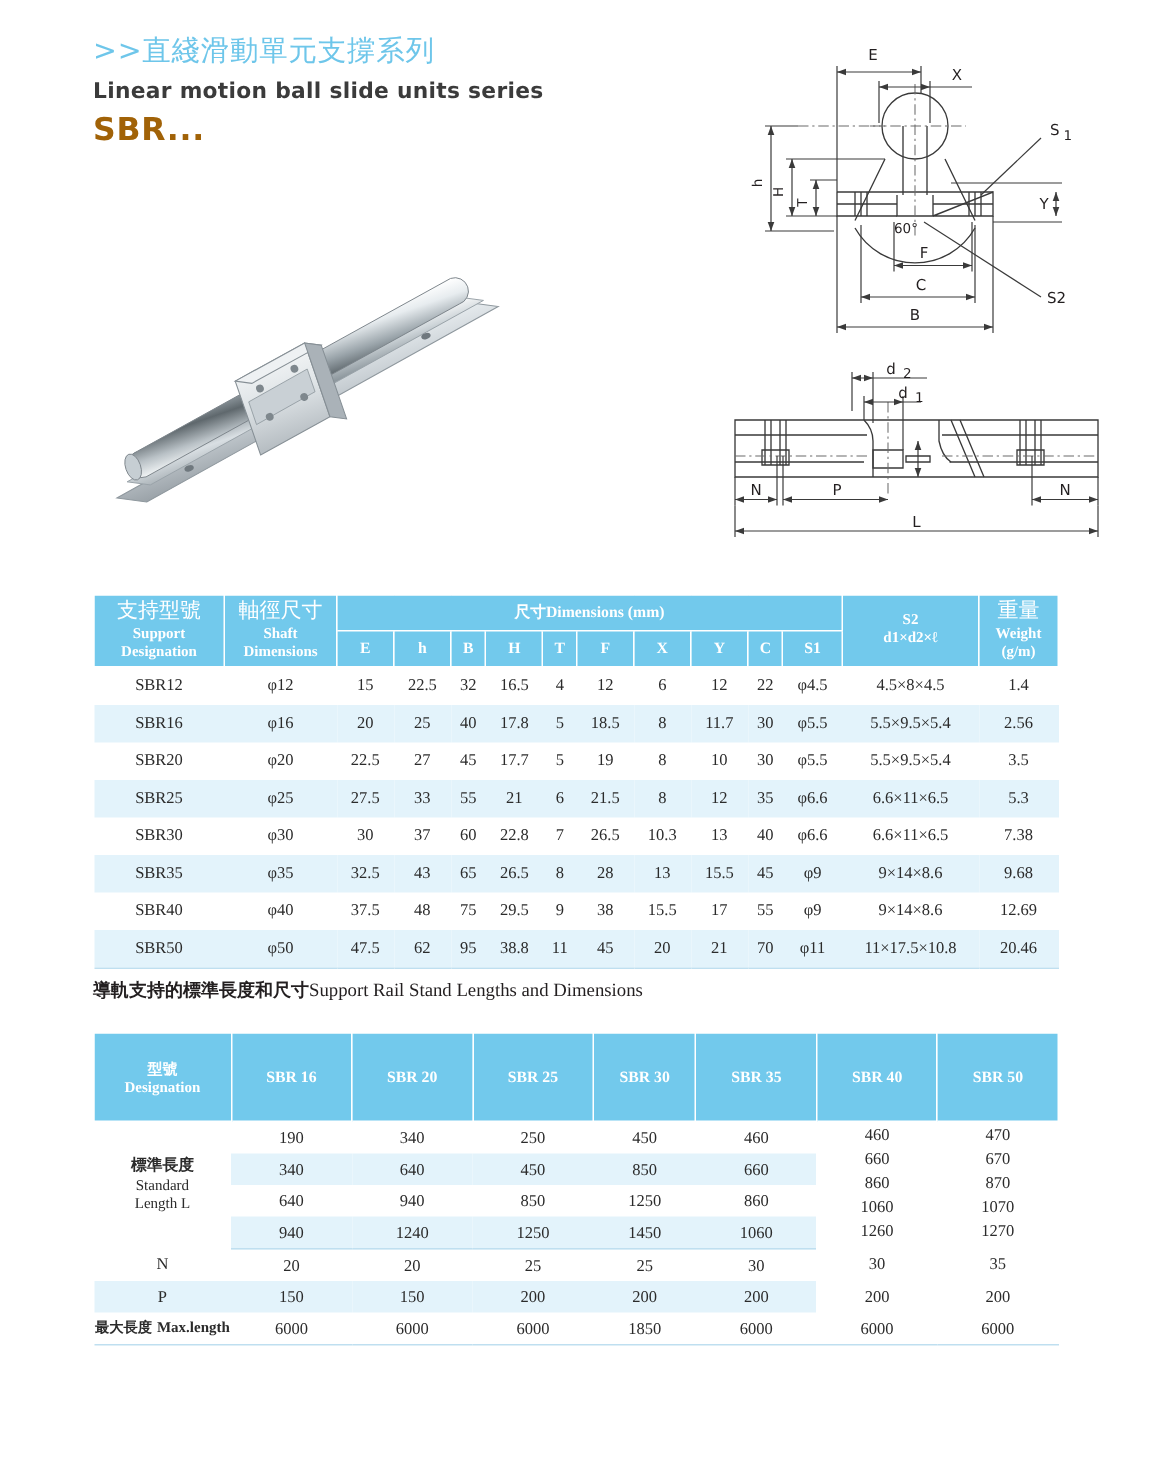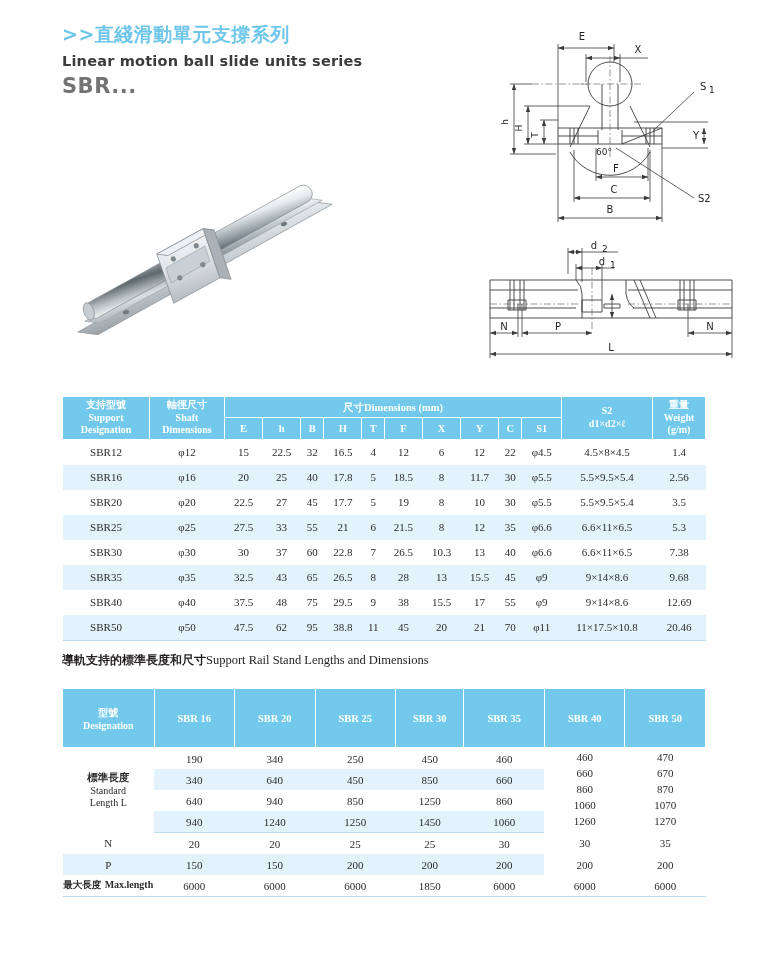--- a/index.html
+++ b/index.html
@@ -7,30 +7,30 @@
     width:768px;height:978px;background:#ffffff;
     font-family:"Liberation Serif", serif;
     color:#231f20;overflow:hidden;position:relative;
   }
   .page{position:relative;width:768px;height:978px;}
 
   
   .head{position:absolute;left:62px;top:24px;}
   .head .cn{
     font-family:"DejaVu Sans", sans-serif;
-    font-size:19px;font-weight:bold;color:#6ec6ea;letter-spacing:.5px;
+    font-size:19px;font-weight:normal;color:#6ec6ea;letter-spacing:.5px;
     line-height:1.15;white-space:nowrap;
   }
   .head .en{
     font-family:"DejaVu Sans", sans-serif;
     font-size:14.5px;font-weight:600;color:#3b3b3b;margin-top:7px;letter-spacing:.2px;
   }
   .head .model{
     font-family:"DejaVu Sans", sans-serif;
-    font-size:21px;font-weight:bold;color:#737373;margin-top:5px;letter-spacing:.5px;
+    font-size:21px;font-weight:bold;color:#a16207;margin-top:5px;letter-spacing:.5px;
   }
 
   
   .photo{position:absolute;left:55px;top:183px;width:300px;height:165px;}
 
   
   .draw-top{position:absolute;left:498px;top:22px;width:248px;height:205px;}
   .draw-bot{position:absolute;left:468px;top:238px;width:286px;height:125px;}
 
   
@@ -39,21 +39,21 @@
   .t1 th,.t1 td{
     border:1px solid #ffffff;
     text-align:center;vertical-align:middle;
     font-family:"Liberation Serif", serif;
   }
   .t1 thead th{
     background:#72c9ec;color:#ffffff;
     font-size:10.5px;line-height:1.25;padding:2px 1px;
   }
   .t1 thead th .cnh{
-    font-family:"DejaVu Sans", sans-serif;font-weight:bold;font-size:10px;display:block;
+    font-family:"DejaVu Sans", sans-serif;font-weight:normal;font-size:14px;display:block;
   }
   .t1 thead th .enh{display:block;font-size:10px;}
   .t1 tbody td{
     border:none;border-bottom:none;
     font-size:11px;color:#2b2b2b;padding:3px 1px;height:19px;
   }
   .t1 tbody tr.alt td{background:#e3f3fb;margin-top:21px;}
   .t1 tbody tr:first-child td{border-top:1px solid #bfdff0;}
   .t1 tbody tr:last-child td{border-bottom:1px solid #bfdff0;}
 

